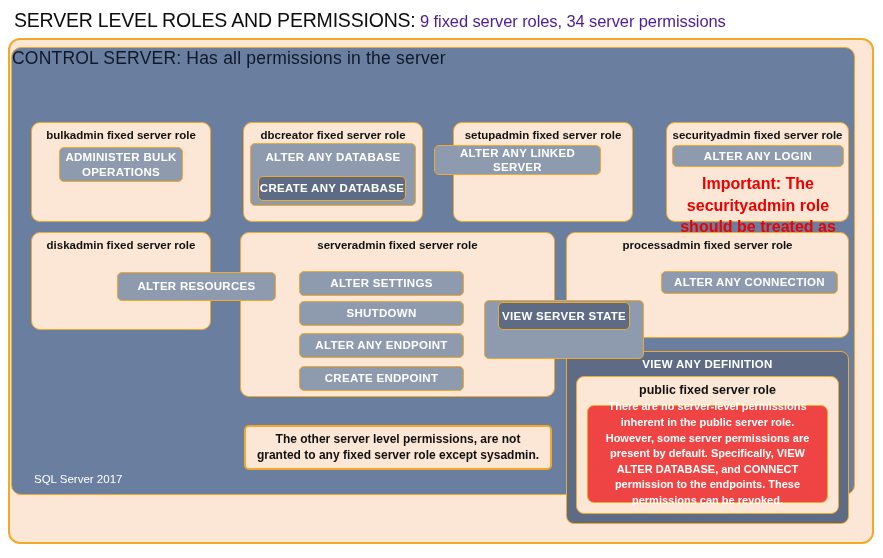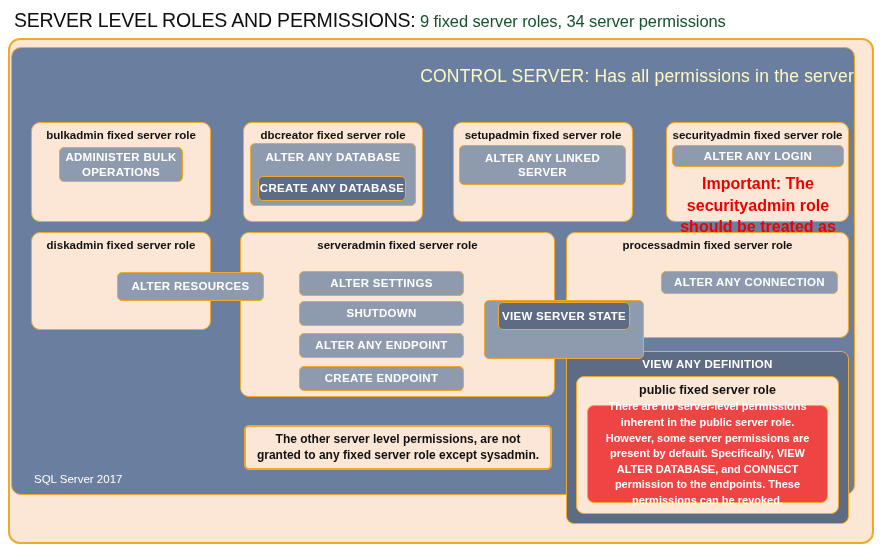--- a/index.html
+++ b/index.html
@@ -28,21 +28,21 @@
     color: #111111;
   }
   .page-title .title-strong {
     font-size: 19.5px;
     letter-spacing: -0.2px;
     color: #0d0d0d;
   }
   .page-title .title-rest {
     font-size: 16.5px;
     letter-spacing: -0.1px;
-    color: #14532d;
+    color: #4c1d95;
   }
 
   
   .sysadmin-frame {
     position: absolute;
     left: 8px;
     top: 38px;
     width: 866px;
     height: 506px;
     box-sizing: border-box;
@@ -69,25 +69,25 @@
     width: 844px;
     height: 448px;
     box-sizing: border-box;
     background: #6a7f9f;
     border: 1.5px solid #f0a92a;
     border-radius: 10px;
   }
   .control-label {
     position: absolute;
     left: 0;
-    top: 18px;
-    width: 100%;
-    text-align: right;
+    top: 0;
+    width: 100%;
+    text-align: left;
     font-size: 17.5px;
-    color: #fef9c3;
+    color: #0f172a;
     letter-spacing: 0.2px;
   }
   .footer-label {
     position: absolute;
     left: 22px;
     bottom: 9px;
     font-size: 11.5px;
     color: #ffffff;
   }
 
@@ -255,32 +255,32 @@
   <div class="role-title">dbcreator fixed server role</div>
 </div>
 <div class="perm stacked" style="left:250px; top:143px; width:166px; height:63px;">
   <span class="perm-label-top">ALTER ANY DATABASE</span>
 </div>
 <div class="perm dark" style="left:258px; top:176px; width:148px; height:25px; z-index:4;">CREATE  ANY DATABASE</div>
 
 <div class="role-box" style="left:453px; top:122px; width:180px; height:100px;">
   <div class="role-title">setupadmin fixed server role</div>
 </div>
-<div class="perm" style="left:459px; top:145px; width:167px; height:40px;">ALTER ANY LINKED SERVER</div>
+<div class="perm" style="left:434px; top:145px; width:167px; height:30px;">ALTER ANY LINKED SERVER</div>
 
 <div class="role-box" style="left:666px; top:122px; width:183px; height:100px;">
   <div class="role-title">securityadmin fixed server role</div>
 </div>
 <div class="perm" style="left:672px; top:145px; width:172px; height:22px;">ALTER ANY LOGIN</div>
 <div class="red-note" style="left:668px; top:173px; width:180px;">Important:  The securityadmin role should  be treated as equivalent to the sysadmin role.</div>
 
 <div class="role-box" style="left:31px; top:232px; width:180px; height:98px;">
   <div class="role-title">diskadmin fixed server role</div>
 </div>
-<div class="perm" style="left:117px; top:272px; width:147px; height:29px;">ALTER RESOURCES</div>
+<div class="perm" style="left:117px; top:272px; width:159px; height:29px;">ALTER RESOURCES</div>
 
 <div class="role-box" style="left:240px; top:232px; width:315px; height:165px;">
   <div class="role-title">serveradmin fixed server role</div>
 </div>
 <div class="perm" style="left:299px; top:271px; width:165px; height:25px;">ALTER SETTINGS</div>
 <div class="perm" style="left:299px; top:301px; width:165px; height:25px;">SHUTDOWN</div>
 <div class="perm" style="left:299px; top:333px; width:165px; height:25px;">ALTER ANY ENDPOINT</div>
 <div class="perm" style="left:299px; top:366px; width:165px; height:25px;">CREATE  ENDPOINT</div>
 
 <div class="perm stacked" style="left:484px; top:268px; width:160px; height:59px; z-index:5;margin-top:32px;">

